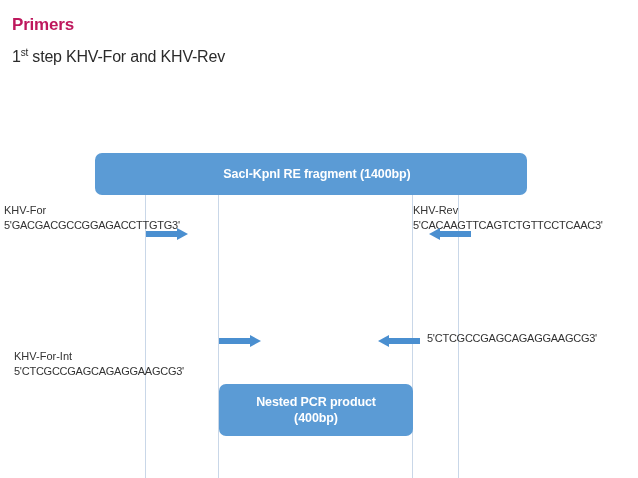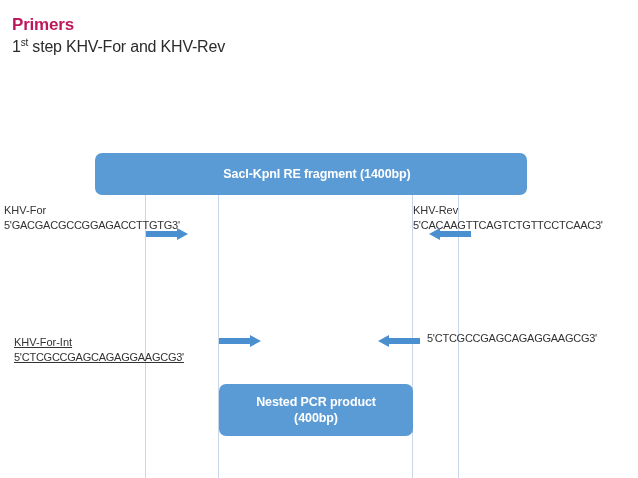--- a/index.html
+++ b/index.html
@@ -29,20 +29,21 @@
     line-height: 22px;
     color: #be185d;
     letter-spacing: -0.2px;
   }
   #header .step-line {
     font-size: 16px;
     line-height: 21px;
     color: #2b2b2b;
     letter-spacing: -0.2px;
     white-space: nowrap;
+    margin-top: 10px;
   }
   #header .step-line sup {
     font-size: 10px;
     vertical-align: super;
     line-height: 0;
   }
 
   
   #diagram {
     position: absolute;
@@ -138,21 +139,21 @@
   <div class="primer" style="left:405px; top:203px;margin-left:8px;">
     <span class="pname">KHV-Rev</span>
     <span class="pseq">5'CACAAGTTCAGTCTGTTCCTCAAC3'</span>
   </div>
   <div class="arrow left" style="left:429px; top:228px; width:42px;">
     <div class="shaft"></div>
     <div class="head"></div>
   </div>
 
 
-  <div class="primer" style="left:14px; top:335px;text-decoration:underline;">
+  <div class="primer" style="left:14px; top:349px;">
     <span class="pname">KHV-For-Int</span>
     <span class="pseq">5'CTCGCCGAGCAGAGGAAGCG3'</span>
   </div>
   <div class="arrow right" style="left:219px; top:335px; width:42px;">
     <div class="shaft"></div>
     <div class="head"></div>
   </div>
 
   <div class="primer" style="left:427px; top:331px;">
     <span class="pseq">5'CTCGCCGAGCAGAGGAAGCG3'</span>

